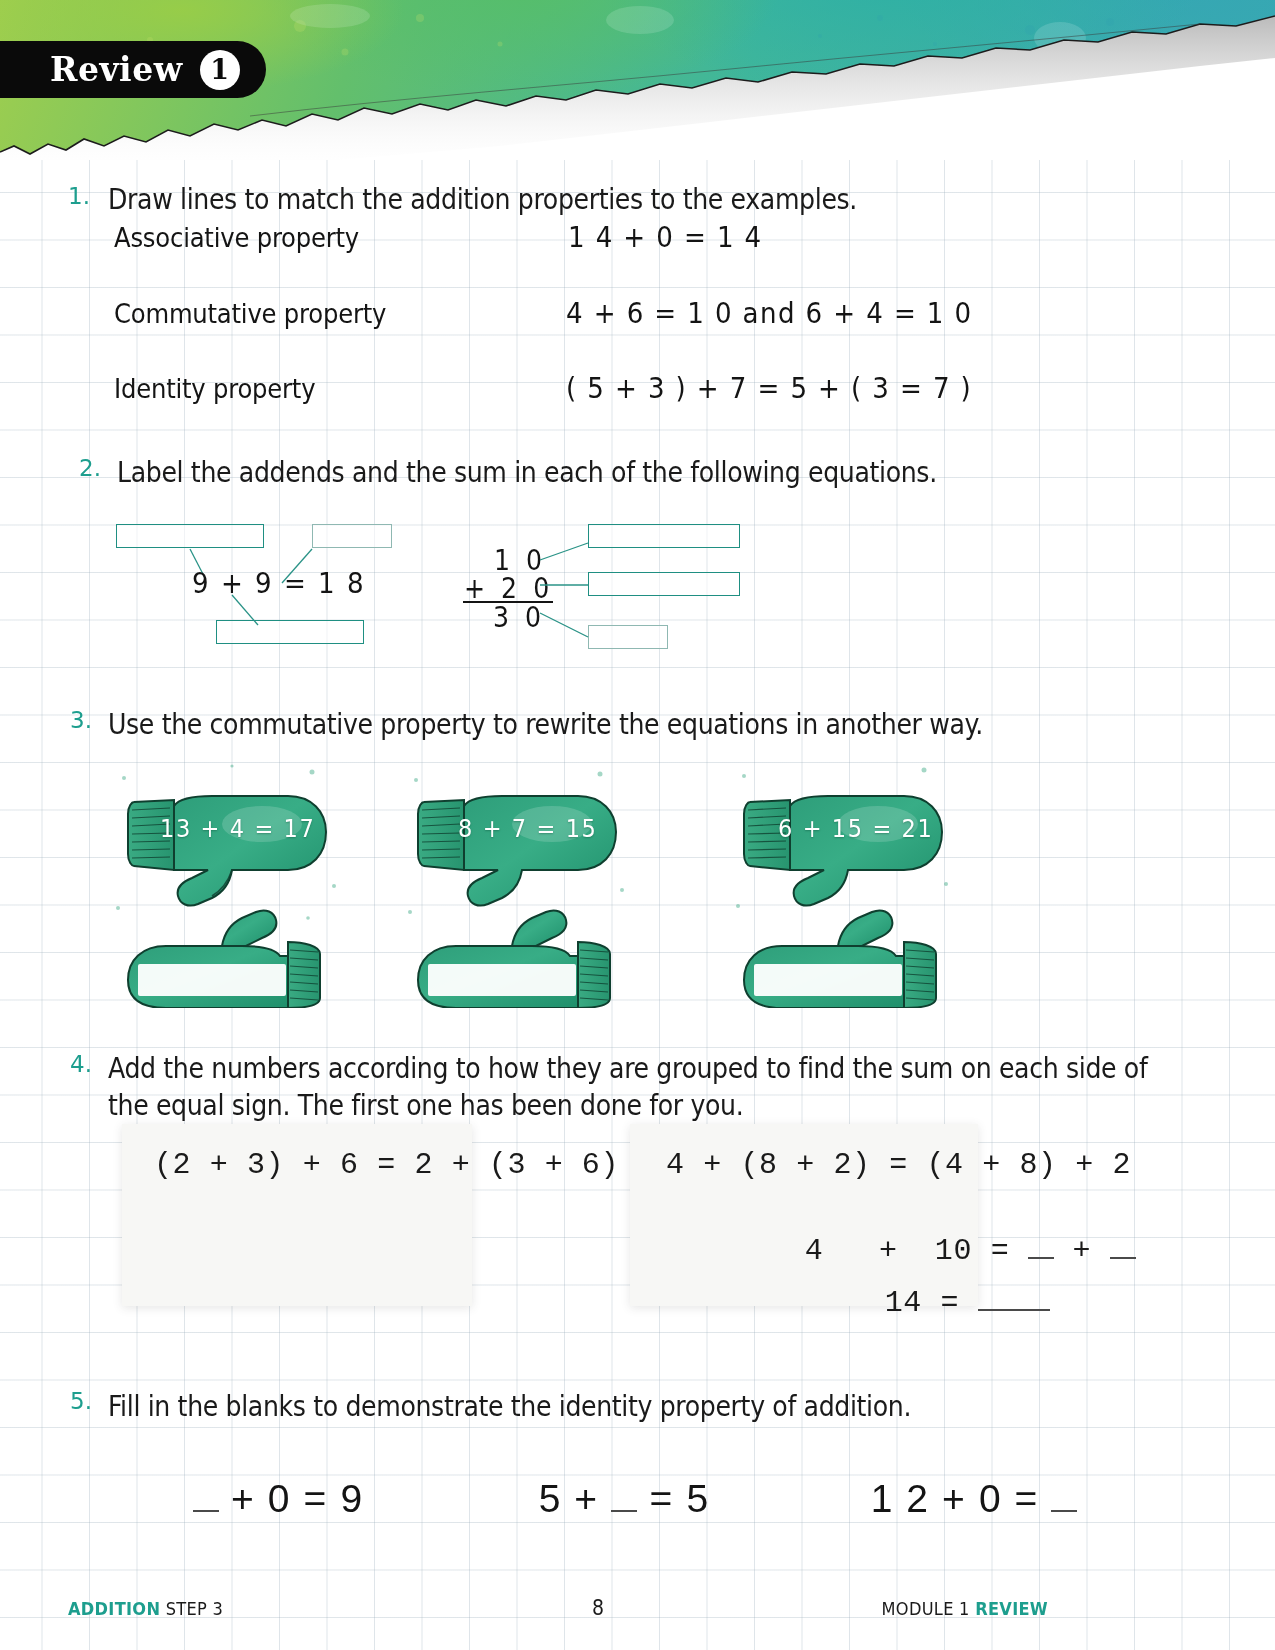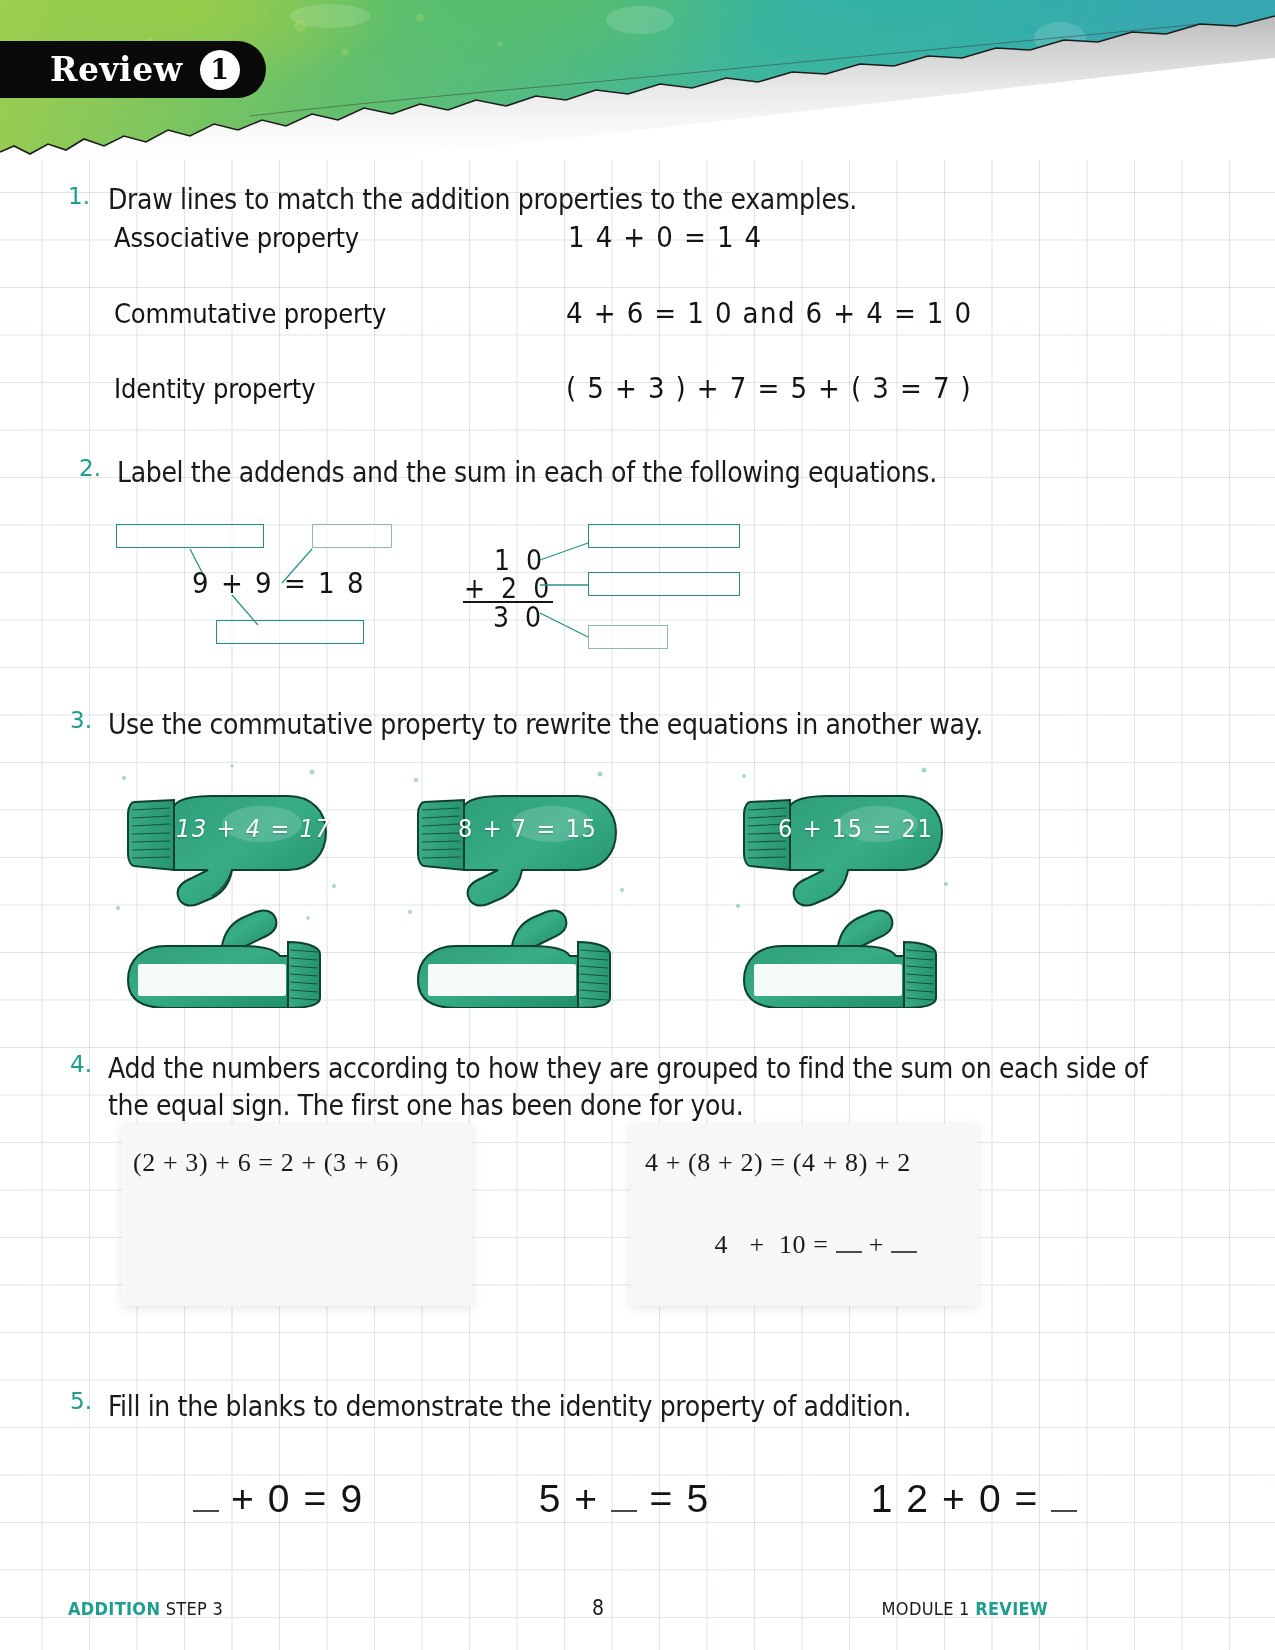--- a/index.html
+++ b/index.html
@@ -160,25 +160,26 @@
   }
 
   
   .eqcard {
     position: absolute;
     background: #f7f7f5;
     box-shadow: 0 2px 9px rgba(60,60,60,0.13);
   }
   .eqline {
     position: absolute;
-    font-size: 26px;
+    font-size: 30px;
     color: #1a1a1a;
-    font-family: Liberation Serif, serif;
+    font-family: Liberation Mono, monospace;
     letter-spacing: 0.6px;
     white-space: pre;
+    margin-left: 21px;
   }
   .ans-red { color: #cc2229; }
   .ublank {
     display: inline-block;
     border-bottom: 2px solid #4a4a4a;
     min-width: 26px;
     text-align: center;
   }
   .ublank.wide { min-width: 72px; }
 
@@ -381,21 +382,21 @@
         </g>
         <g fill="#3aa882" opacity="0.45">
           <circle cx="12" cy="20" r="2"></circle>
             <circle cx="200" cy="14" r="2.5"></circle>
           <circle cx="222" cy="128" r="2"></circle>
             <circle cx="6" cy="150" r="2"></circle>
           <circle cx="120" cy="8" r="1.6"></circle>
             <circle cx="196" cy="160" r="1.8"></circle>
         </g>
       </svg>
-      <div class="mitten-eq" style="left:64px; top:56px;font-style:italic;">13 + 4 = 17</div>
+      <div class="mitten-eq" style="left:48px; top:56px;">13 + 4 = 17</div>
       <div class="mitten-eq" style="left:30px; top:208px; color:#111;"></div>
     </div>
 
     <div class="mitten-pair" style="left:402px; top:758px; width:230px; height:250px;">
       <svg width="230" height="250" viewBox="0 0 230 250">
         <g>
           <path d="M62,48 C66,42 78,38 100,38 L176,38 C200,38 214,54 214,74
                    C214,96 200,112 176,112 L120,112
                    C118,124 112,134 100,140 L86,146 C76,150 68,146 66,138
                    C64,130 70,124 80,120 L96,112 L62,112 Z" fill="url(#mg1)" stroke="#0f3f2f" stroke-width="2"></path>
@@ -492,20 +493,23 @@
     <div class="qtext" style="left:108px; top:1051px; width:1050px;">Add the numbers according to how they are grouped to find the sum on each side of the equal sign. The first one has been done for you.</div>
 
     <div class="eqcard" style="left:122px; top:1124px; width:350px; height:182px;"></div>
     <div class="eqline" style="left:133px; top:1148px;">(2 + 3) + 6 = 2 + (3 + 6)</div>
 
     <div class="eqcard" style="left:630px; top:1124px; width:348px; height:182px;"></div>
     <div class="eqline" style="left:645px; top:1148px;">4 + (8 + 2) = (4 + 8) + 2</div>
     <div class="eqline" style="left:672px; top:1200px;">
       <span>4   +  10 = </span><span class="ublank"></span><span> + </span><span class="ublank"></span>
     </div>
+    <div class="eqline" style="left:752px; top:1252px;">
+      <span>14 = </span><span class="ublank wide"></span>
+    </div>
 
     <div class="qnum" style="left:70px; top:1388px;">5.</div>
     <div class="qtext" style="left:108px; top:1389px; width:950px;">Fill in the blanks to demonstrate the identity property of addition.</div>
 
     <div class="q5eq" style="left:118px; top:1433px;">
       <span class="ublank"></span><span> + 0 = 9</span>
     </div>
     <div class="q5eq" style="left:464px; top:1433px;">
       <span>5 + </span><span class="ublank"></span><span> = 5</span>
     </div>

